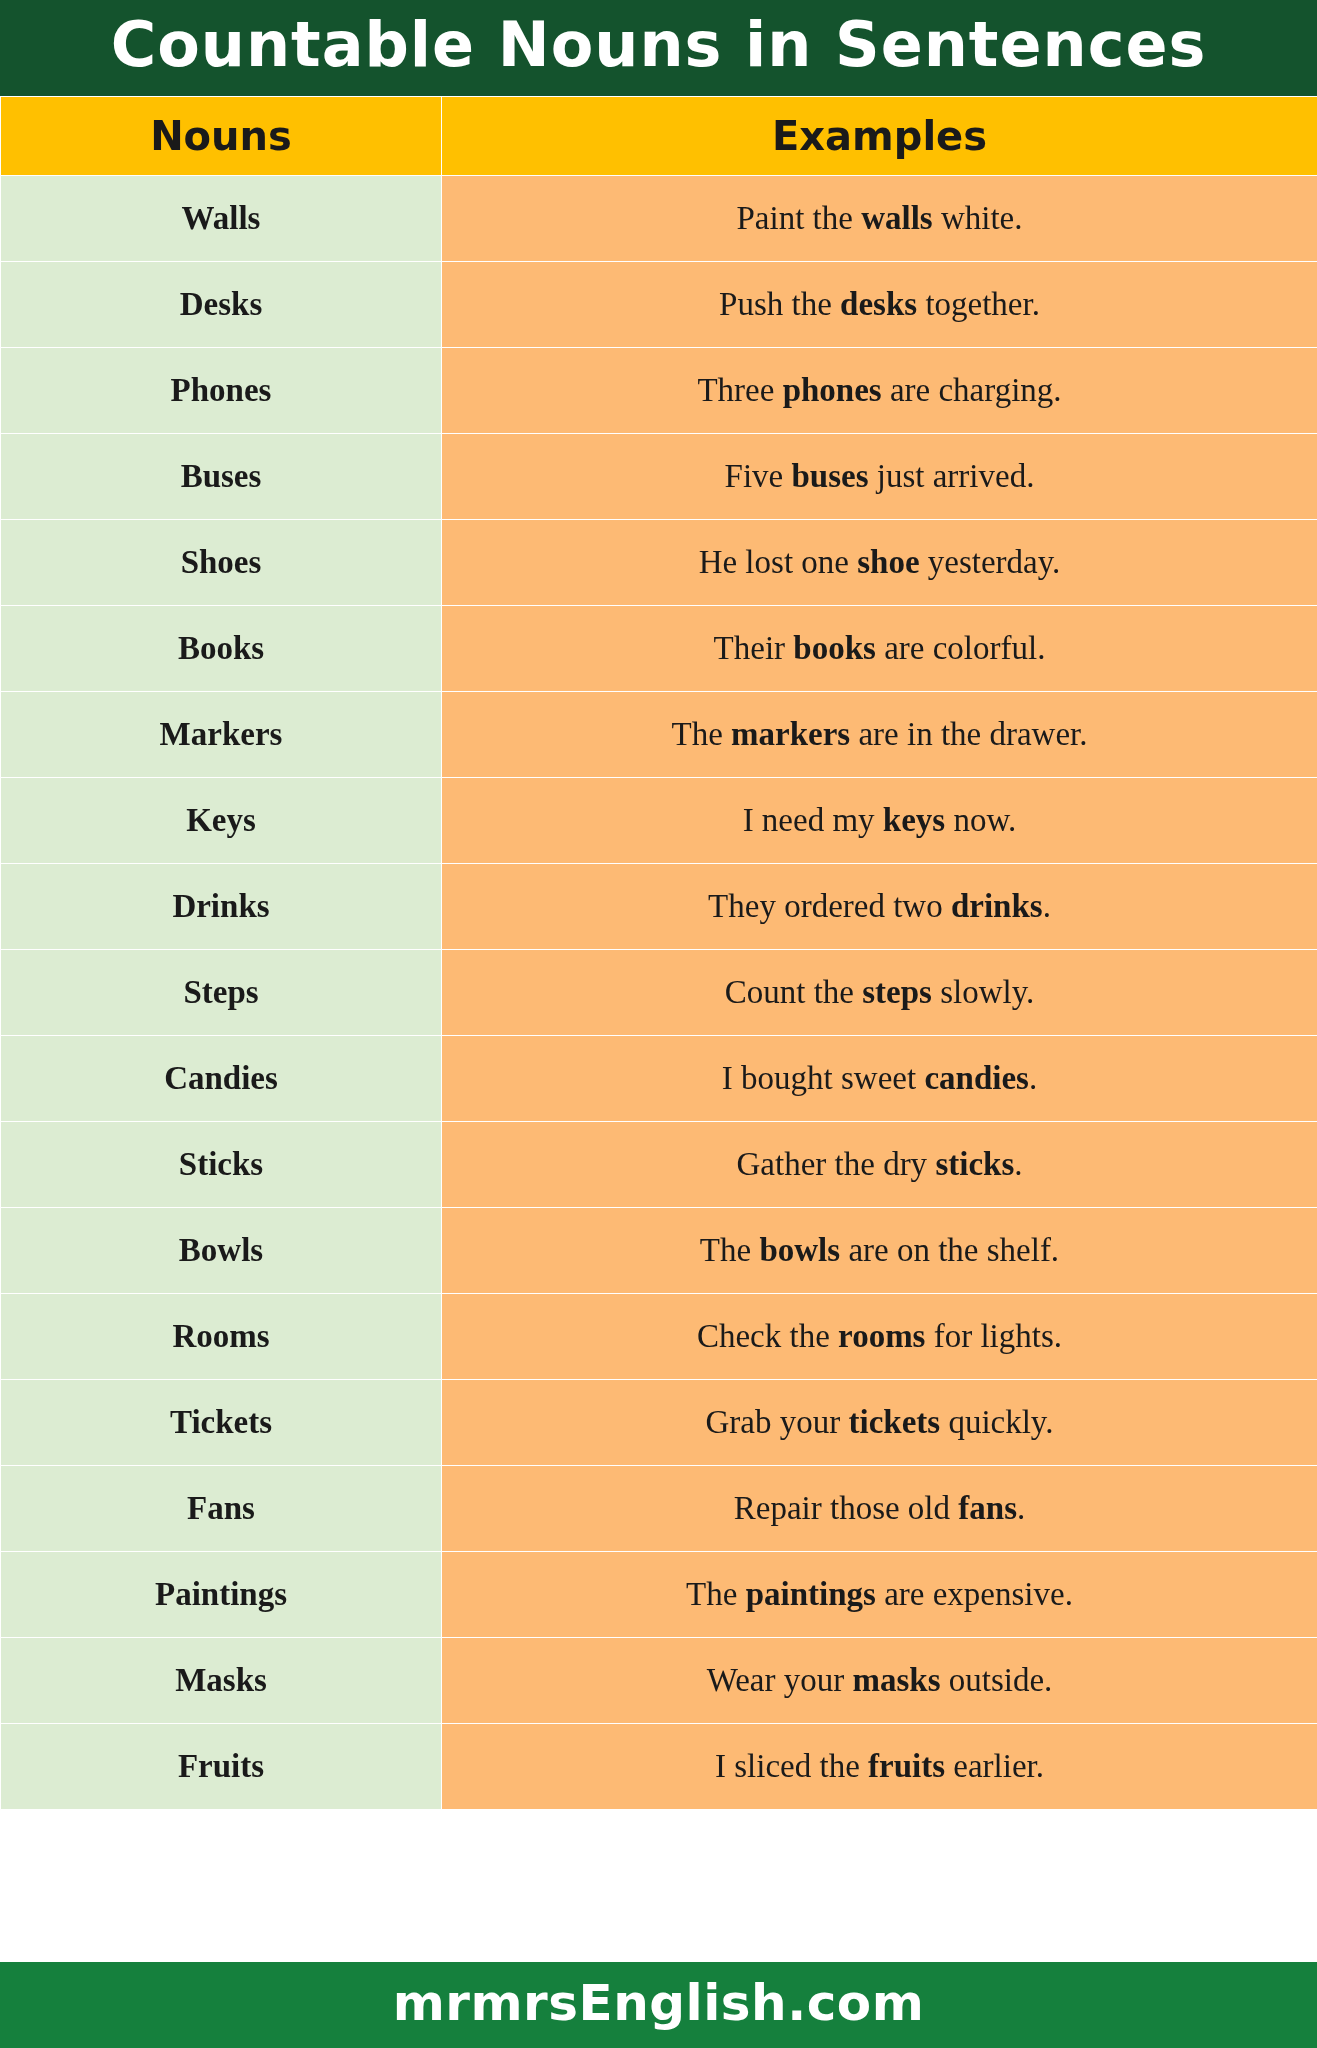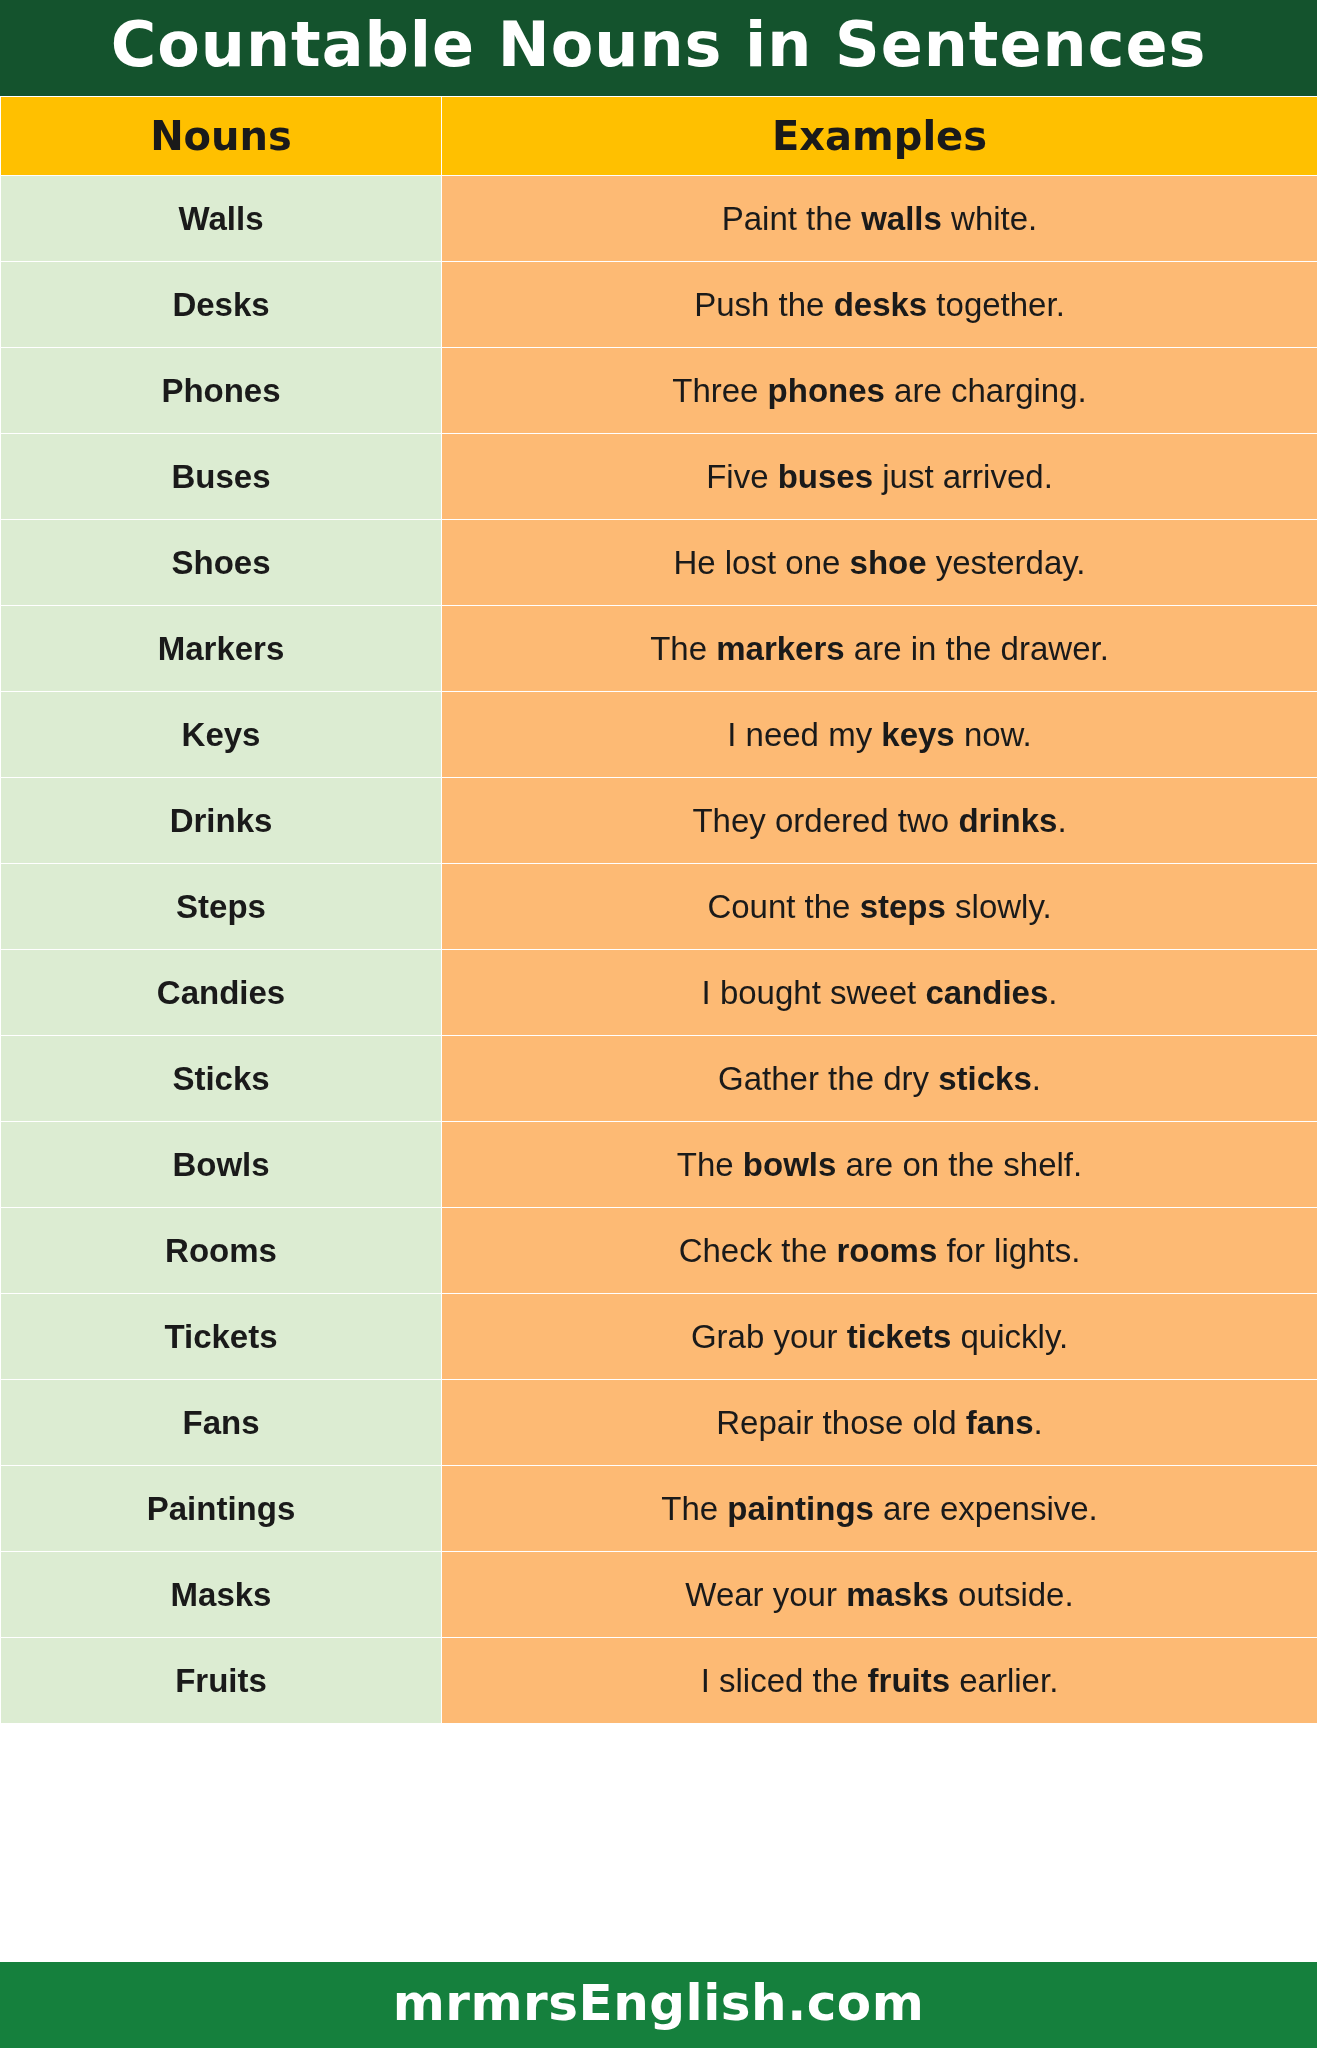--- a/index.html
+++ b/index.html
@@ -46,21 +46,21 @@
     font-family: "DejaVu Sans", sans-serif;
   }
   tbody td {
     height: 86px;
     text-align: center;
     vertical-align: middle;
     border: 1px solid #ffffff;
     font-size: 33px;
     color: #1a1a1a;
     padding: 4px 10px;
-    font-family: Liberation Sans, sans-serif;
+    font-family: Liberation Serif, serif;
   }
   tbody td.noun {
     background: #dcecd2;
     font-weight: bold;
   }
   tbody td.example {
     background: #fdba74;
     font-weight: normal;
   }
   tbody td.example b { font-weight: bold; }
@@ -109,20 +109,24 @@
         </tr>
         <tr>
           <td class="noun">Buses</td>
           <td class="example"><span>Five </span><b>buses</b><span> just arrived.</span></td>
         </tr>
         <tr>
           <td class="noun">Shoes</td>
           <td class="example"><span>He lost one </span><b>shoe</b><span> yesterday.</span></td>
         </tr>
         <tr>
+          <td class="noun">Books</td>
+          <td class="example"><span>Their </span><b>books</b><span> are colorful.</span></td>
+        </tr>
+        <tr>
           <td class="noun">Markers</td>
           <td class="example"><span>The </span><b>markers</b><span> are in the drawer.</span></td>
         </tr>
         <tr>
           <td class="noun">Keys</td>
           <td class="example"><span>I need my </span><b>keys</b><span> now.</span></td>
         </tr>
         <tr>
           <td class="noun">Drinks</td>
           <td class="example"><span>They ordered two </span><b>drinks</b><span>.</span></td>

